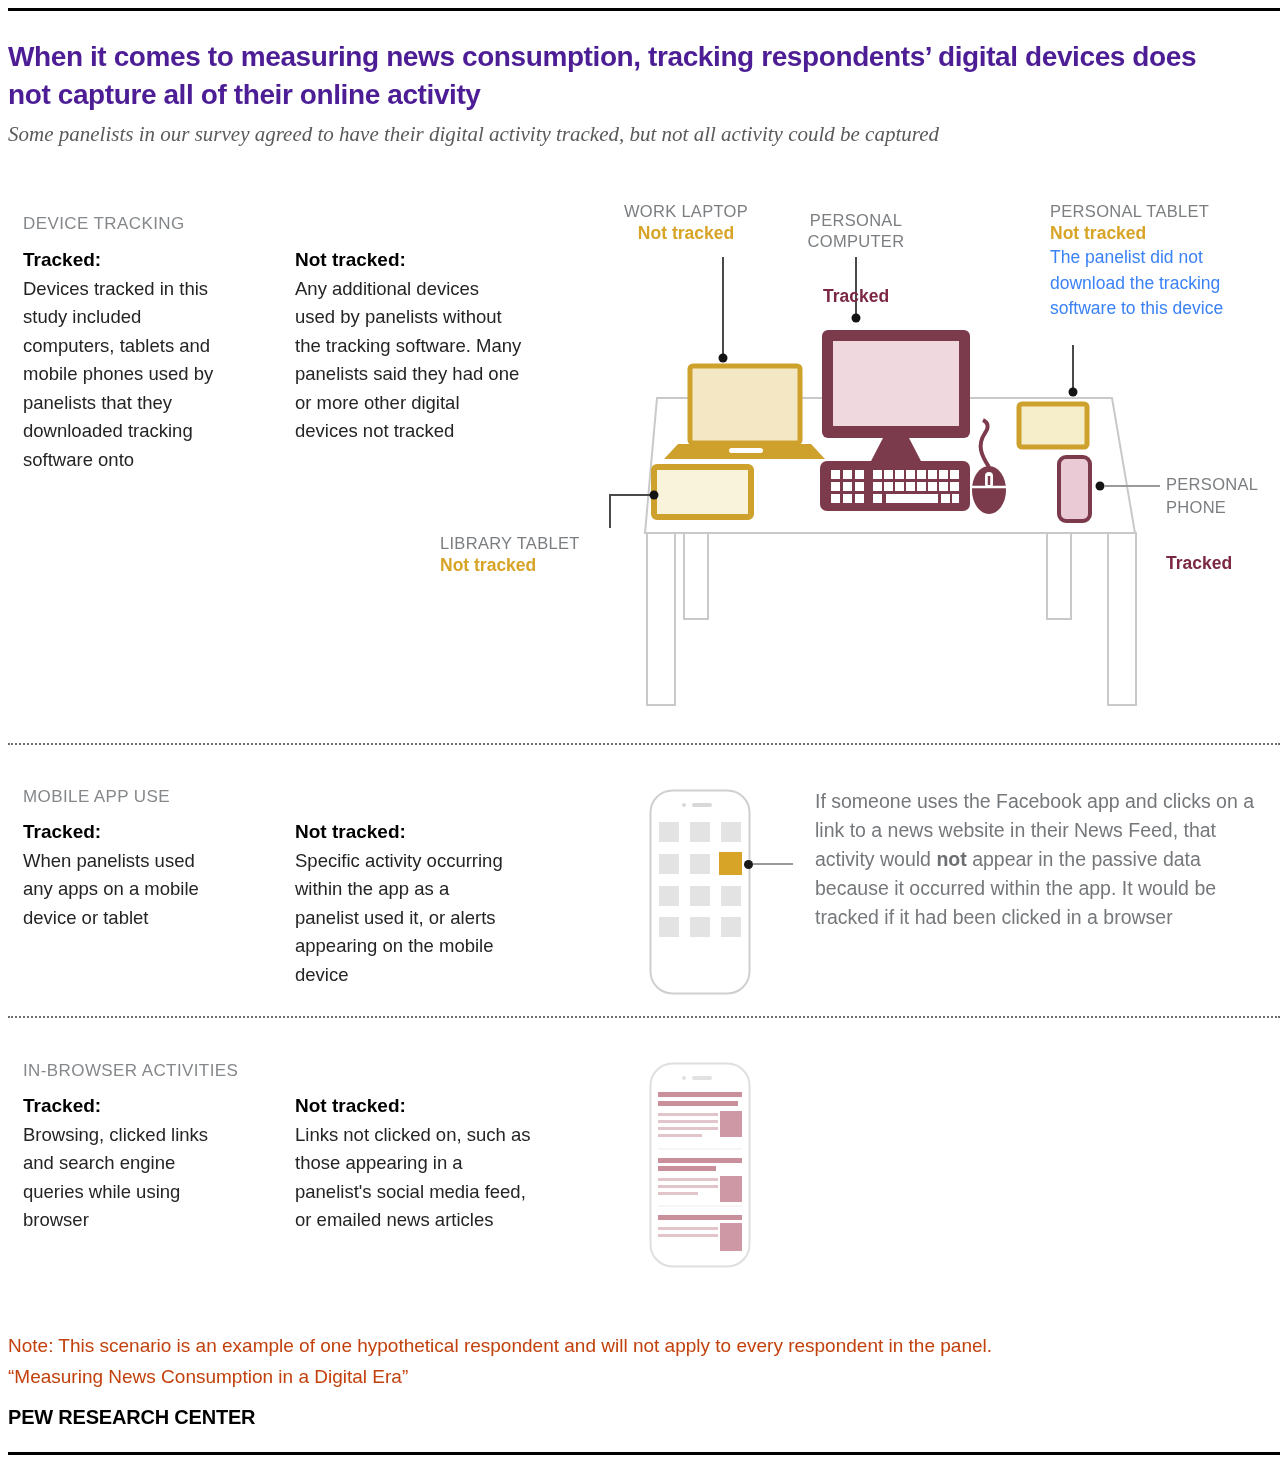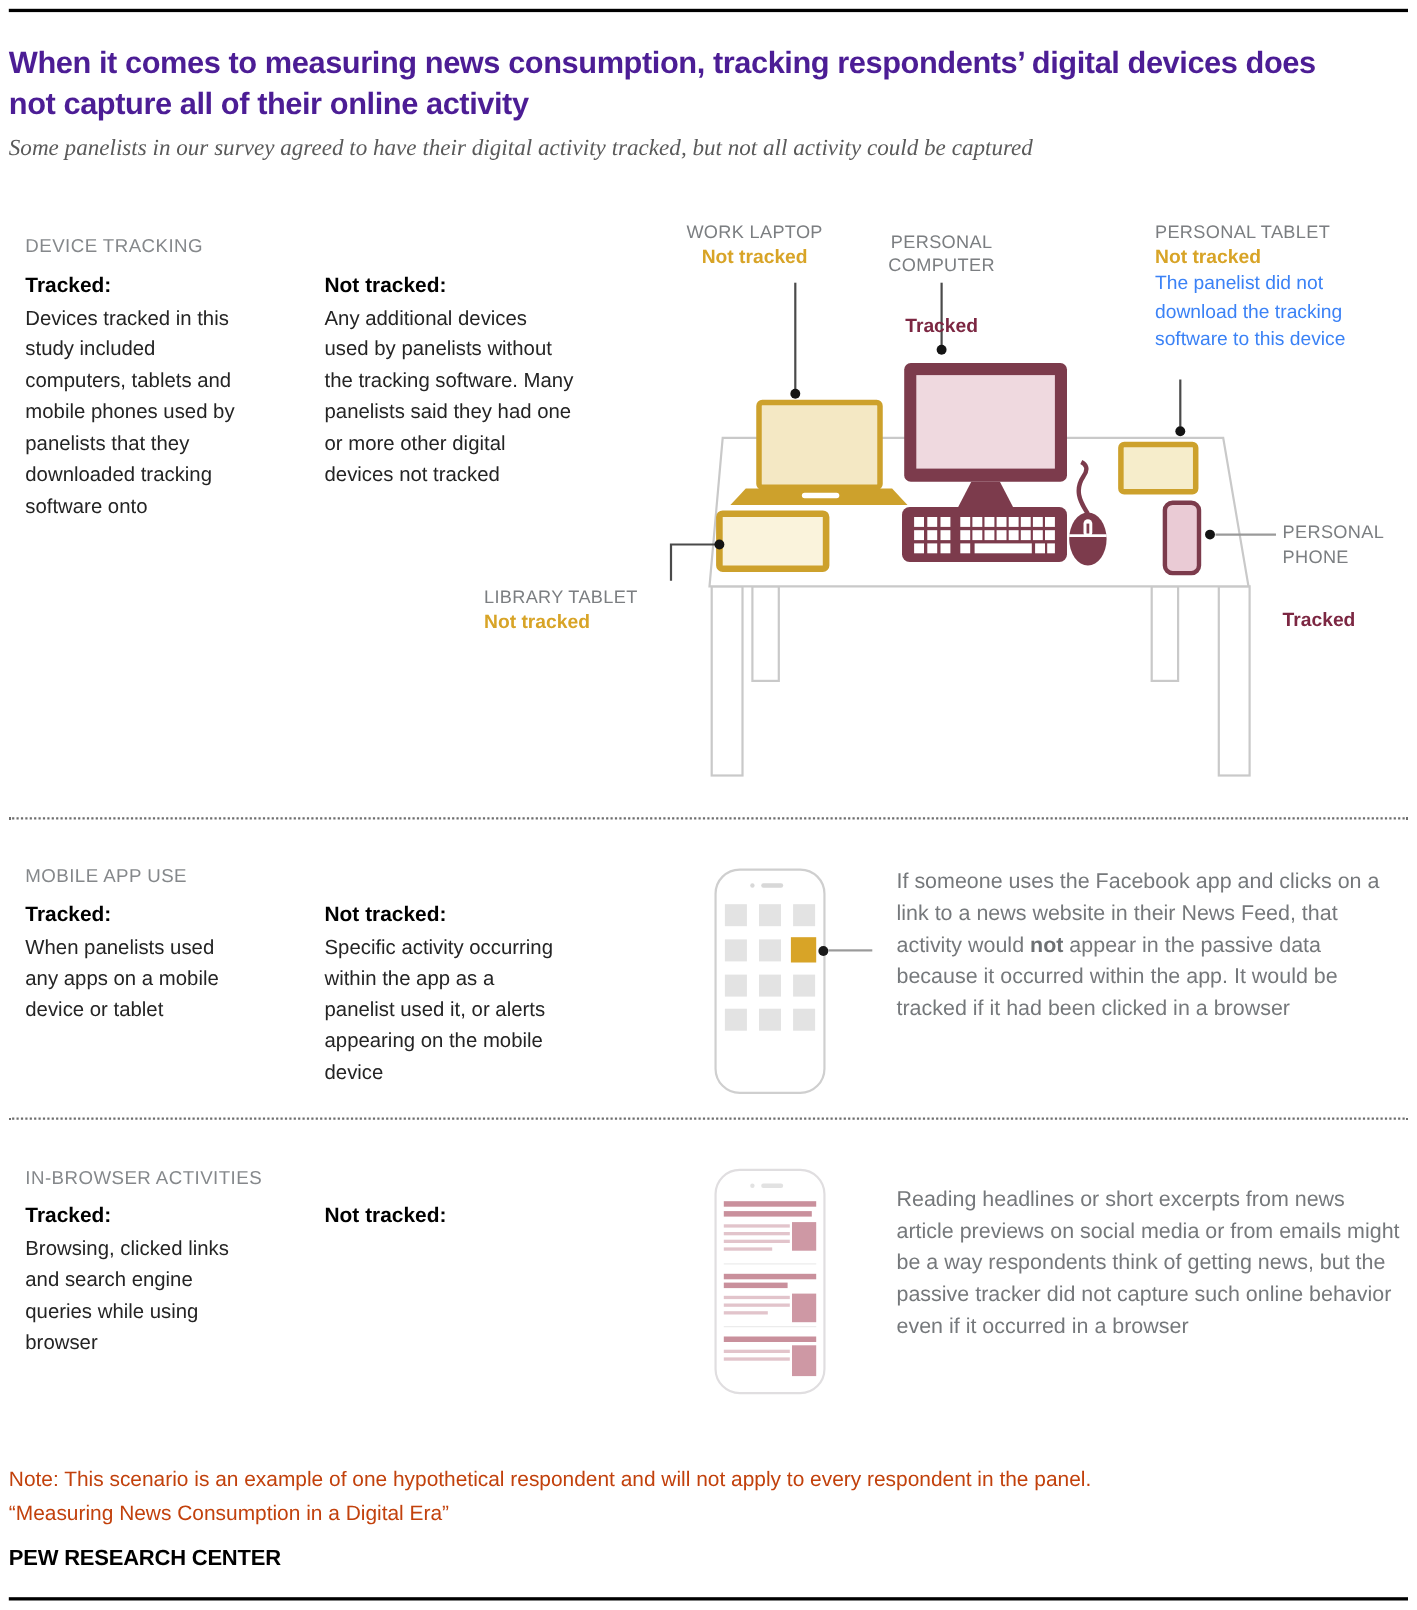--- a/index.html
+++ b/index.html
@@ -203,20 +203,21 @@
   <div class="dot-rule" style="top:1016px;"></div>
 
   <div class="abs sec-label" style="left:23px;top:1060px;">IN-BROWSER ACTIVITIES</div>
 
   <div class="abs col" style="left:23px;top:1092px;width:188px;">
     <b>Tracked:</b>
     <span>Browsing, clicked links and search engine queries while using browser</span>
   </div>
   <div class="abs col" style="left:295px;top:1092px;width:242px;">
     <b>Not tracked:</b>
+    <span>Links not clicked on, such as those appearing in a panelist's social media feed, or emailed news articles</span>
   </div>
 
   <div class="abs" style="left:648px;top:1061px;width:104px;height:208px;">
     <svg width="104" height="208" viewBox="0 0 104 208">
       <rect x="2.5" y="2.5" width="99" height="203" rx="22" fill="#ffffff" stroke="#e0dee0" stroke-width="2"></rect>
       <circle cx="36" cy="17" r="2" fill="#e2e2e2"></circle>
       <rect x="44" y="15" width="20" height="4" rx="2" fill="#e2e2e2"></rect>
       <g>
         <g fill="#C9909C">
           <rect x="10" y="31" width="84" height="5"></rect>
@@ -242,20 +243,19 @@
           <rect x="72" y="162" width="22" height="28"></rect>
         </g>
         <g stroke="#ececec" stroke-width="1">
           <line x1="10" y1="88" x2="94" y2="88"></line>
             <line x1="10" y1="145" x2="94" y2="145"></line>
         </g>
       </g>
     </svg>
   </div>
 
-  <div class="abs callout" style="left:815px;top:1076px;width:458px;">Reading headlines or short excerpts from news article previews on social media or from emails might be a way respondents think of getting news, but the passive tracker did not capture such online behavior even if it occurred in a browser</div>
 
   <div class="abs footer-note" style="left:8px;top:1330px;width:1260px;">Note: This scenario is an example of one hypothetical respondent and will not apply to every respondent in the panel.</div>
   <div class="abs footer-note" style="left:8px;top:1361px;width:1260px;">“Measuring News Consumption in a Digital Era”</div>
   <div class="abs brand" style="left:8px;top:1406px;">PEW RESEARCH CENTER</div>
   <div class="rule" style="top:1452px;"></div>
 
 </div>
 
 </body></html>

